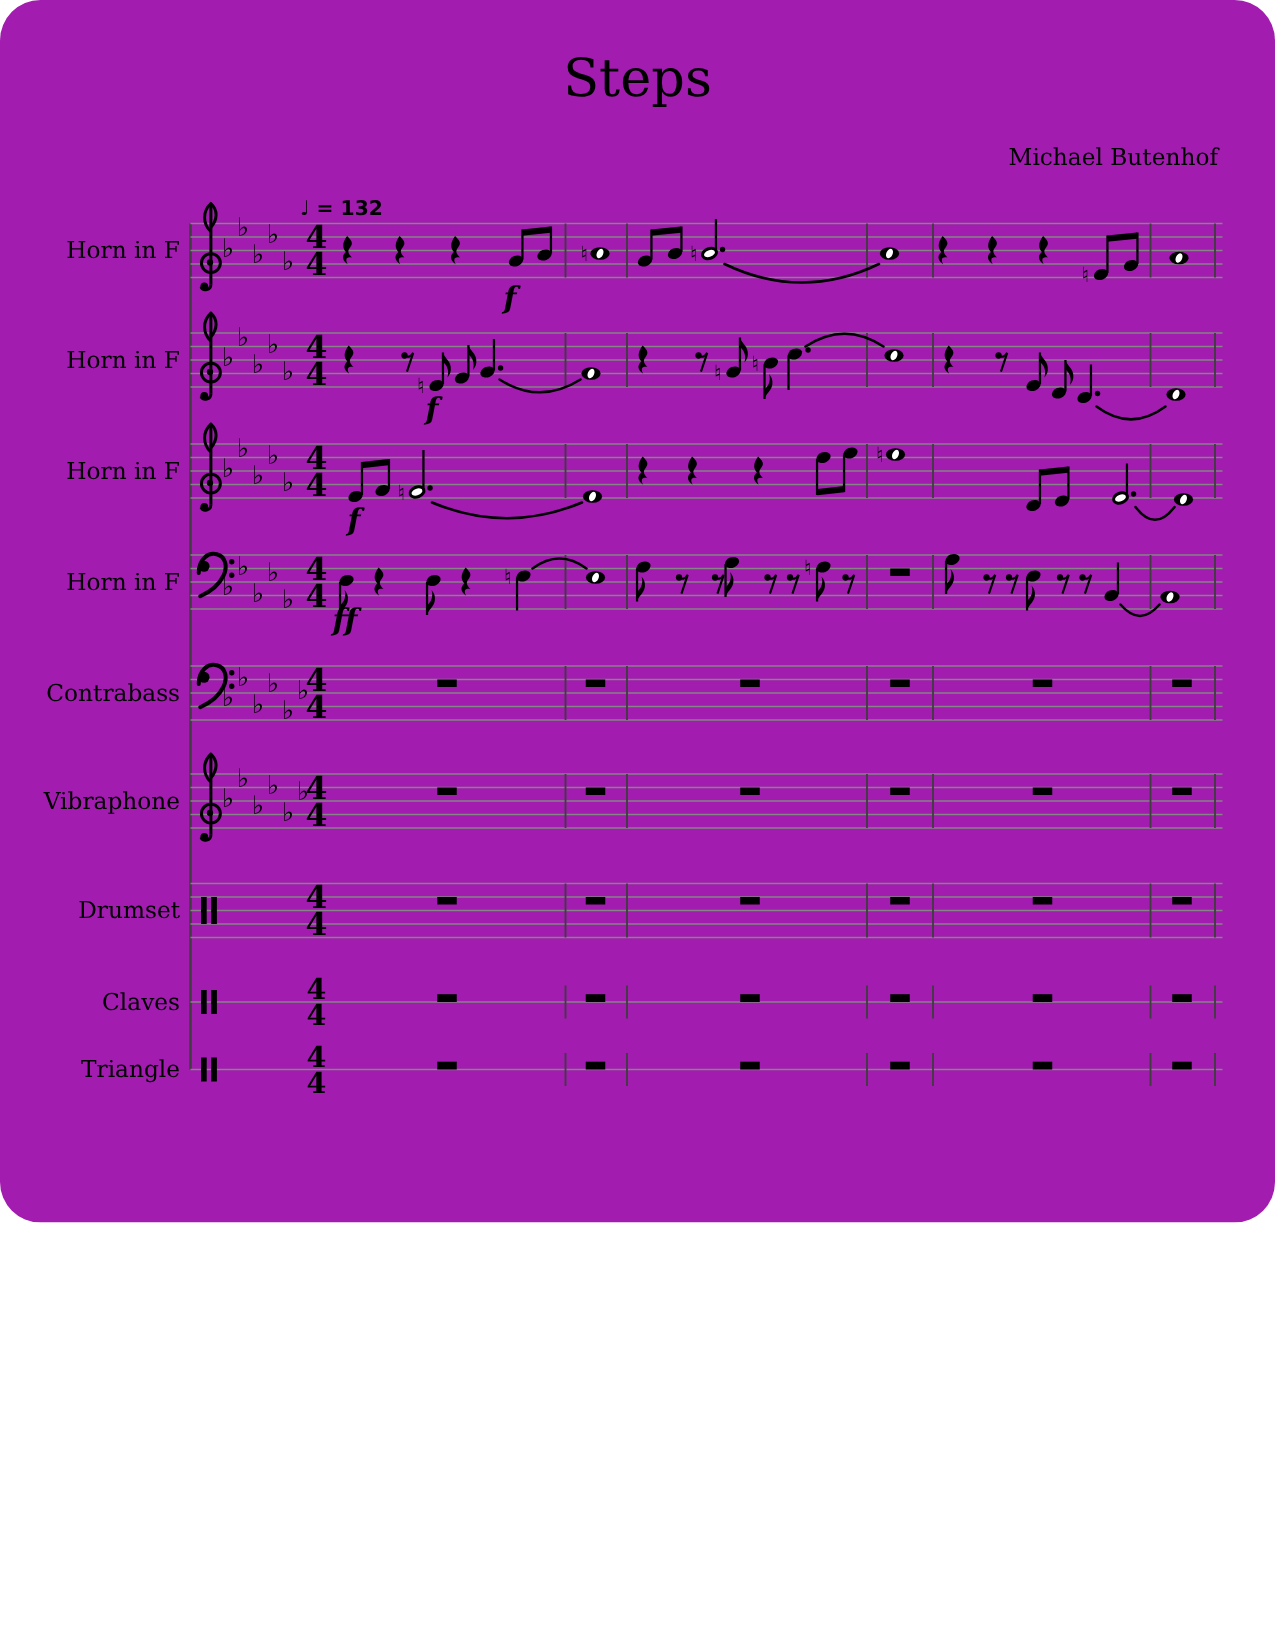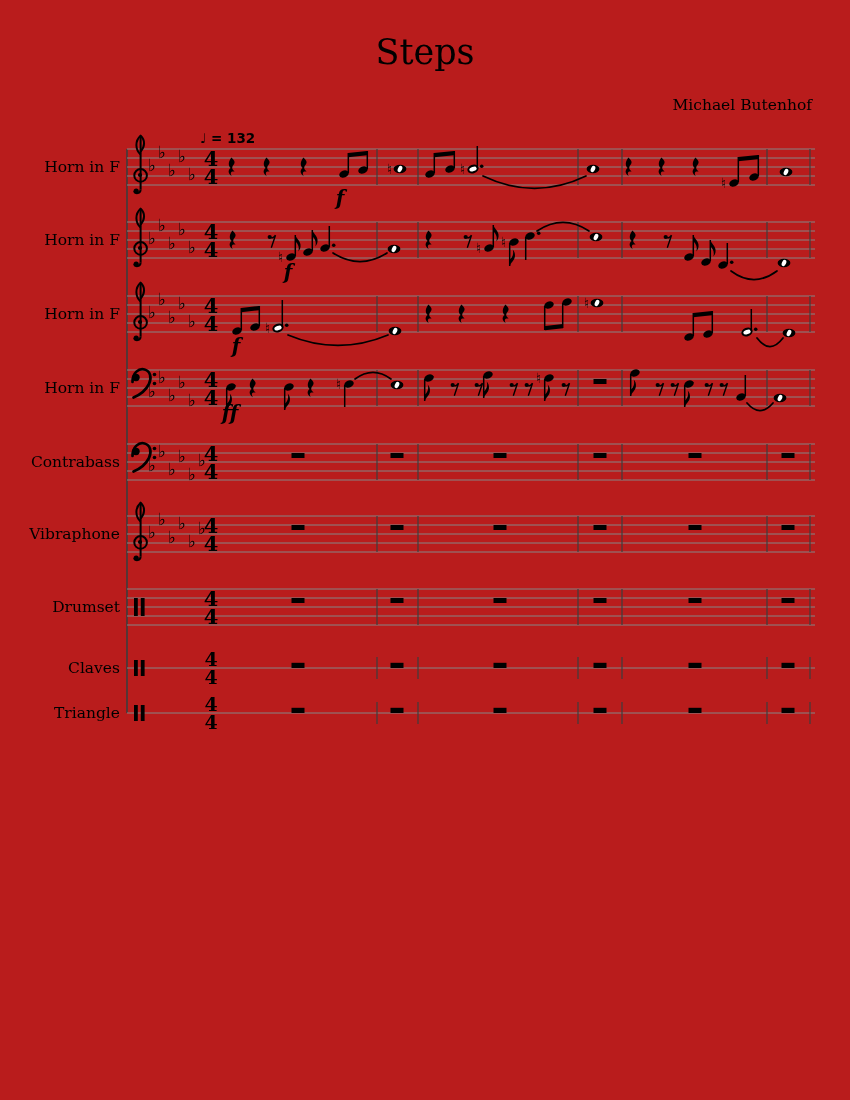--- a/index.html
+++ b/index.html
@@ -1,16 +1,16 @@
 <!DOCTYPE html>
 <html><head>
 <meta charset="utf-8">
 <style>
   html,body{margin:0;padding:0;background:#fff;}
-  .page{position:relative;width:850px;height:1100px;background:#b91c1c;overflow:hidden;}
+  .page{position:relative;width:850px;height:815px;background:#a21caf;overflow:hidden;border-radius:27px;}
   svg{display:block;}
   text{user-select:none;}
 </style>
 </head>
 <body>
 
 <div class="page">
   <svg id="score" width="850" height="1100" viewBox="0 0 850 1100" xmlns="http://www.w3.org/2000/svg">
     <text id="title" x="425" y="64" text-anchor="middle" font-family="DejaVu Serif, serif" font-size="35" fill="#000">Steps</text>
     <text id="composer" x="812" y="110" text-anchor="end" font-family="DejaVu Serif, serif" font-size="15.5" fill="#000">Michael Butenhof</text>

